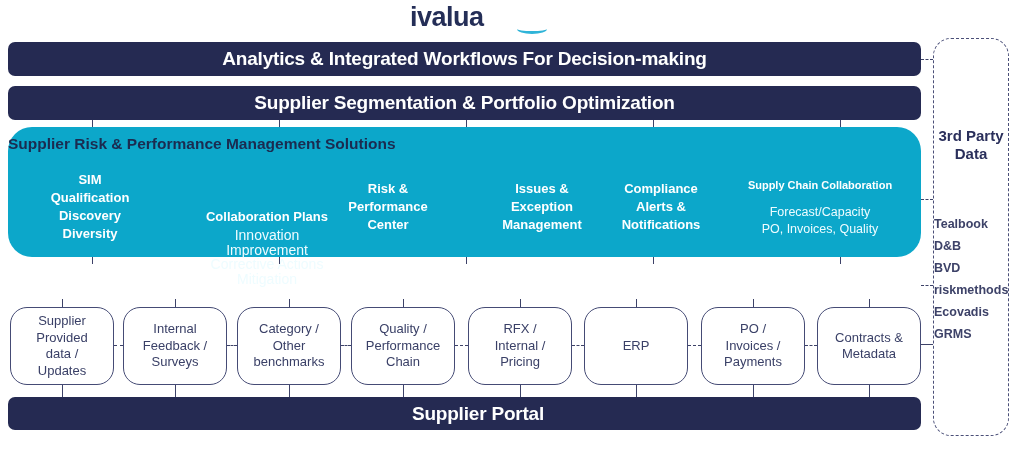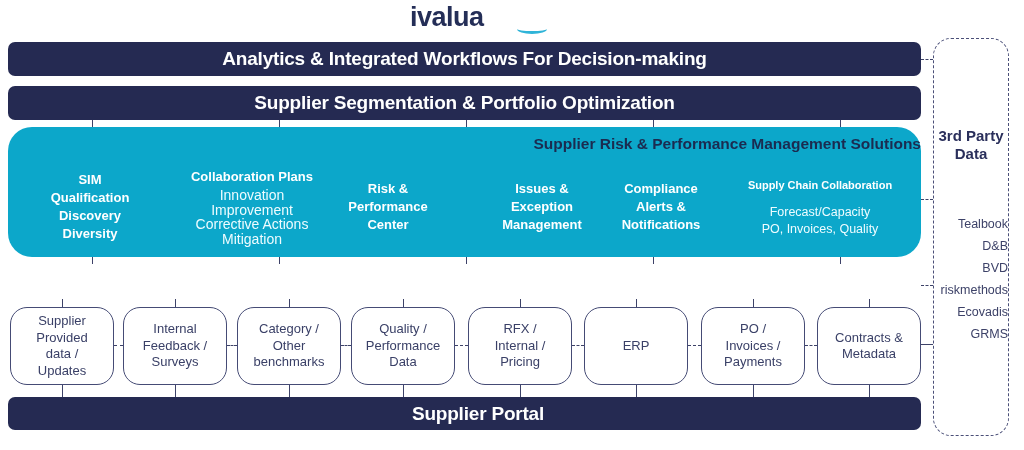--- a/index.html
+++ b/index.html
@@ -22,28 +22,28 @@
     color:#fff;display:flex;align-items:center;justify-content:center;
     font-size:19px;font-weight:600;letter-spacing:-0.2px;}
   .bar-analytics{top:42px;height:34px;}
   .bar-segmentation{top:86px;height:34px;}
   .bar-harmonized{top:264px;height:35px;}
   .bar-portal{top:397px;height:33px;padding-left:27px;}
 
   
   .solutions{position:absolute;left:8px;top:127px;width:913px;height:130px;
     background:var(--cyan);border-radius:24px;}
-  .solutions-title{position:absolute;left:0;top:8px;width:100%;text-align:right;
+  .solutions-title{position:absolute;left:0;top:8px;width:100%;text-align:left;
     font-size:15.5px;font-weight:700;color:#1b2b50;}
   .sol-col{position:absolute;top:36px;height:88px;display:flex;flex-direction:column;
     justify-content:center;align-items:center;text-align:center;color:#fff;}
   .sol-hdr{white-space:pre-line;font-weight:700;font-size:13px;line-height:18px;}
   .sol-sub{white-space:pre-line;font-size:14px;line-height:14.5px;margin-top:2px;color:#eefcff;}
   .col-0{left:12px;width:140px;}
-  .col-1{left:156px;width:176px;}
+  .col-1{left:171px;width:176px;margin-top:40px;}
   .col-2{left:320px;width:120px;}
   .col-3{left:469px;width:130px;}
   .col-4{left:588px;width:130px;}
   .col-5{left:711px;width:202px;}
   .col-5 .sol-hdr{font-size:11px;}
   .col-5 .sol-sub{margin-top:10px;font-size:12.5px;line-height:17px;}
 
   
   .src-box{position:absolute;top:307px;width:104px;height:78px;background:#fff;
     border:1.5px solid #454b75;border-radius:17px;display:flex;align-items:center;
@@ -53,21 +53,21 @@
   
   .tick{position:absolute;width:1px;background:#3d4268;}
   .dash-h{position:absolute;height:0;border-top:1.5px dashed #3d4268;}
   .solid-h{position:absolute;height:0;border-top:1.5px solid #3d4268;}
 
   
   .third-party{position:absolute;left:933px;top:38px;width:76px;height:398px;
     border:1.5px dashed #4a4f78;border-radius:18px;}
   .tp-title{position:absolute;left:0;top:88px;width:100%;text-align:center;
     white-space:pre-line;font-size:15px;font-weight:700;color:#2a2f5b;line-height:18px;}
-  .tp-vendors{position:absolute;left:0;top:174px;width:100%;text-align:right;}
+  .tp-vendors{position:absolute;left:0;top:174px;width:100%;text-align:left;font-weight:bold;}
   .tp-vendor{display:block;font-size:12.5px;line-height:22px;color:#3d4268;}
 </style>
 </head>
 <body>
 
 <div class="canvas">
 
   <div class="logo">
     <span class="logo-text">ivalua</span>
     <i class="swoosh"></i>
@@ -126,21 +126,21 @@
 Surveys</span>
     </div>
   <div class="src-box" style="left:237px">
       <span class="src-label">Category /
 Other
 benchmarks</span>
     </div>
   <div class="src-box" style="left:351px">
       <span class="src-label">Quality /
 Performance
-Data</span>
+Chain</span>
     </div>
   <div class="src-box" style="left:468px">
       <span class="src-label">RFX /
 Internal /
 Pricing</span>
     </div>
   <div class="src-box" style="left:584px">
       <span class="src-label">ERP</span>
     </div>
   <div class="src-box" style="left:701px">

